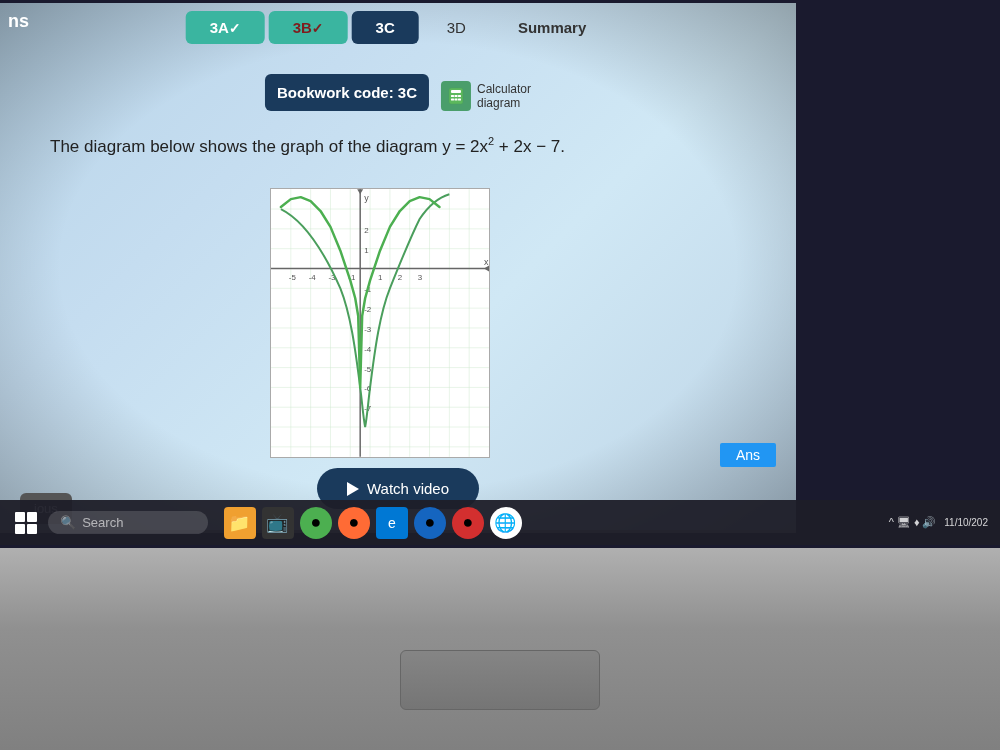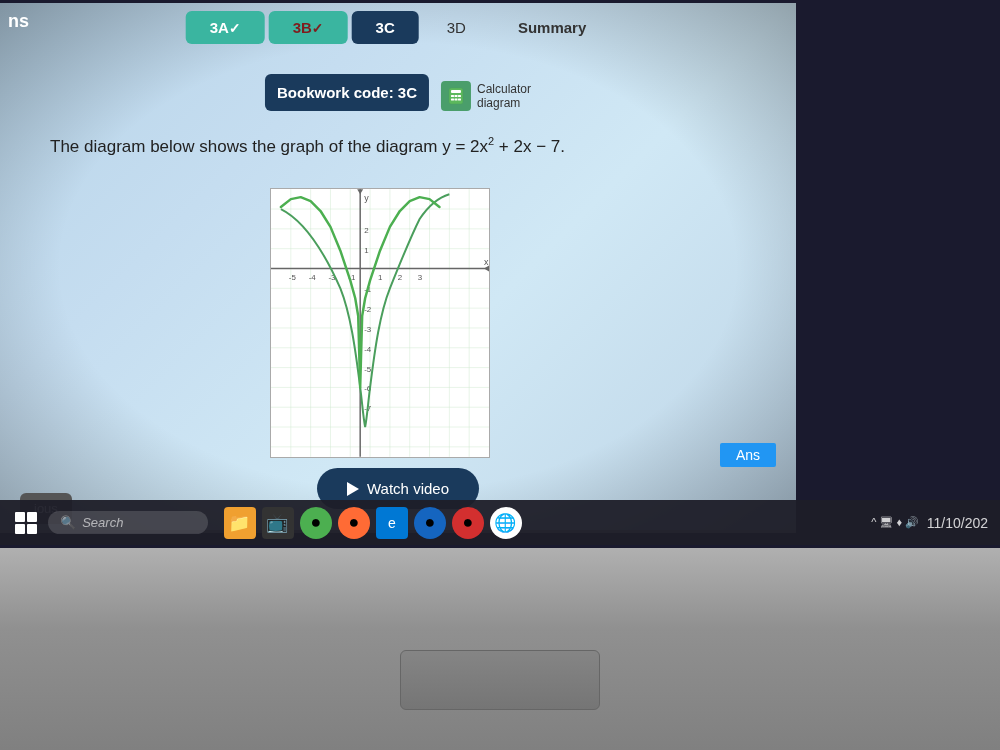--- a/index.html
+++ b/index.html
@@ -276,21 +276,20 @@
       width: 160px;
     }
 
     .search-bar input {
       background: transparent;
       border: none;
       color: white;
       font-size: 13px;
       outline: none;
       width: 100%;
-      font-style: italic;
     }
 
     .search-bar input::placeholder {
       color: rgba(255,255,255,0.6);
     }
 
     .taskbar-apps {
       display: flex;
       gap: 6px;
       align-items: center;
@@ -543,21 +542,21 @@
     <div class="app-icon" style="background:#4CAF50; border-radius:50%;">●</div>
     <div class="app-icon" style="background:#FF6B35; border-radius:50%;">●</div>
     <div class="app-icon" style="background:#0078d4; border-radius:4px; color:white; font-size:14px;">e</div>
     <div class="app-icon" style="background:#1565C0; border-radius:50%;">●</div>
     <div class="app-icon" style="background:#d32f2f; border-radius:50%;">●</div>
     <div class="app-icon" style="background:white; border-radius:50%; font-size:18px;">🌐</div>
   </div>
 
   <div class="taskbar-right">
     <span style="font-size:11px; opacity:0.8;">^ 🖥 ♦ 🔊</span>
-    <span style="font-size:14px; opacity:0.8;">11/10/202</span>
+    <span style="font-size:10px; opacity:0.8;">11/10/202</span>
   </div>
 </div>
 
 <div class="laptop-hinge"></div>
 
 <div class="laptop-body">
 
   <div class="touchpad"></div>
 
 </div>

